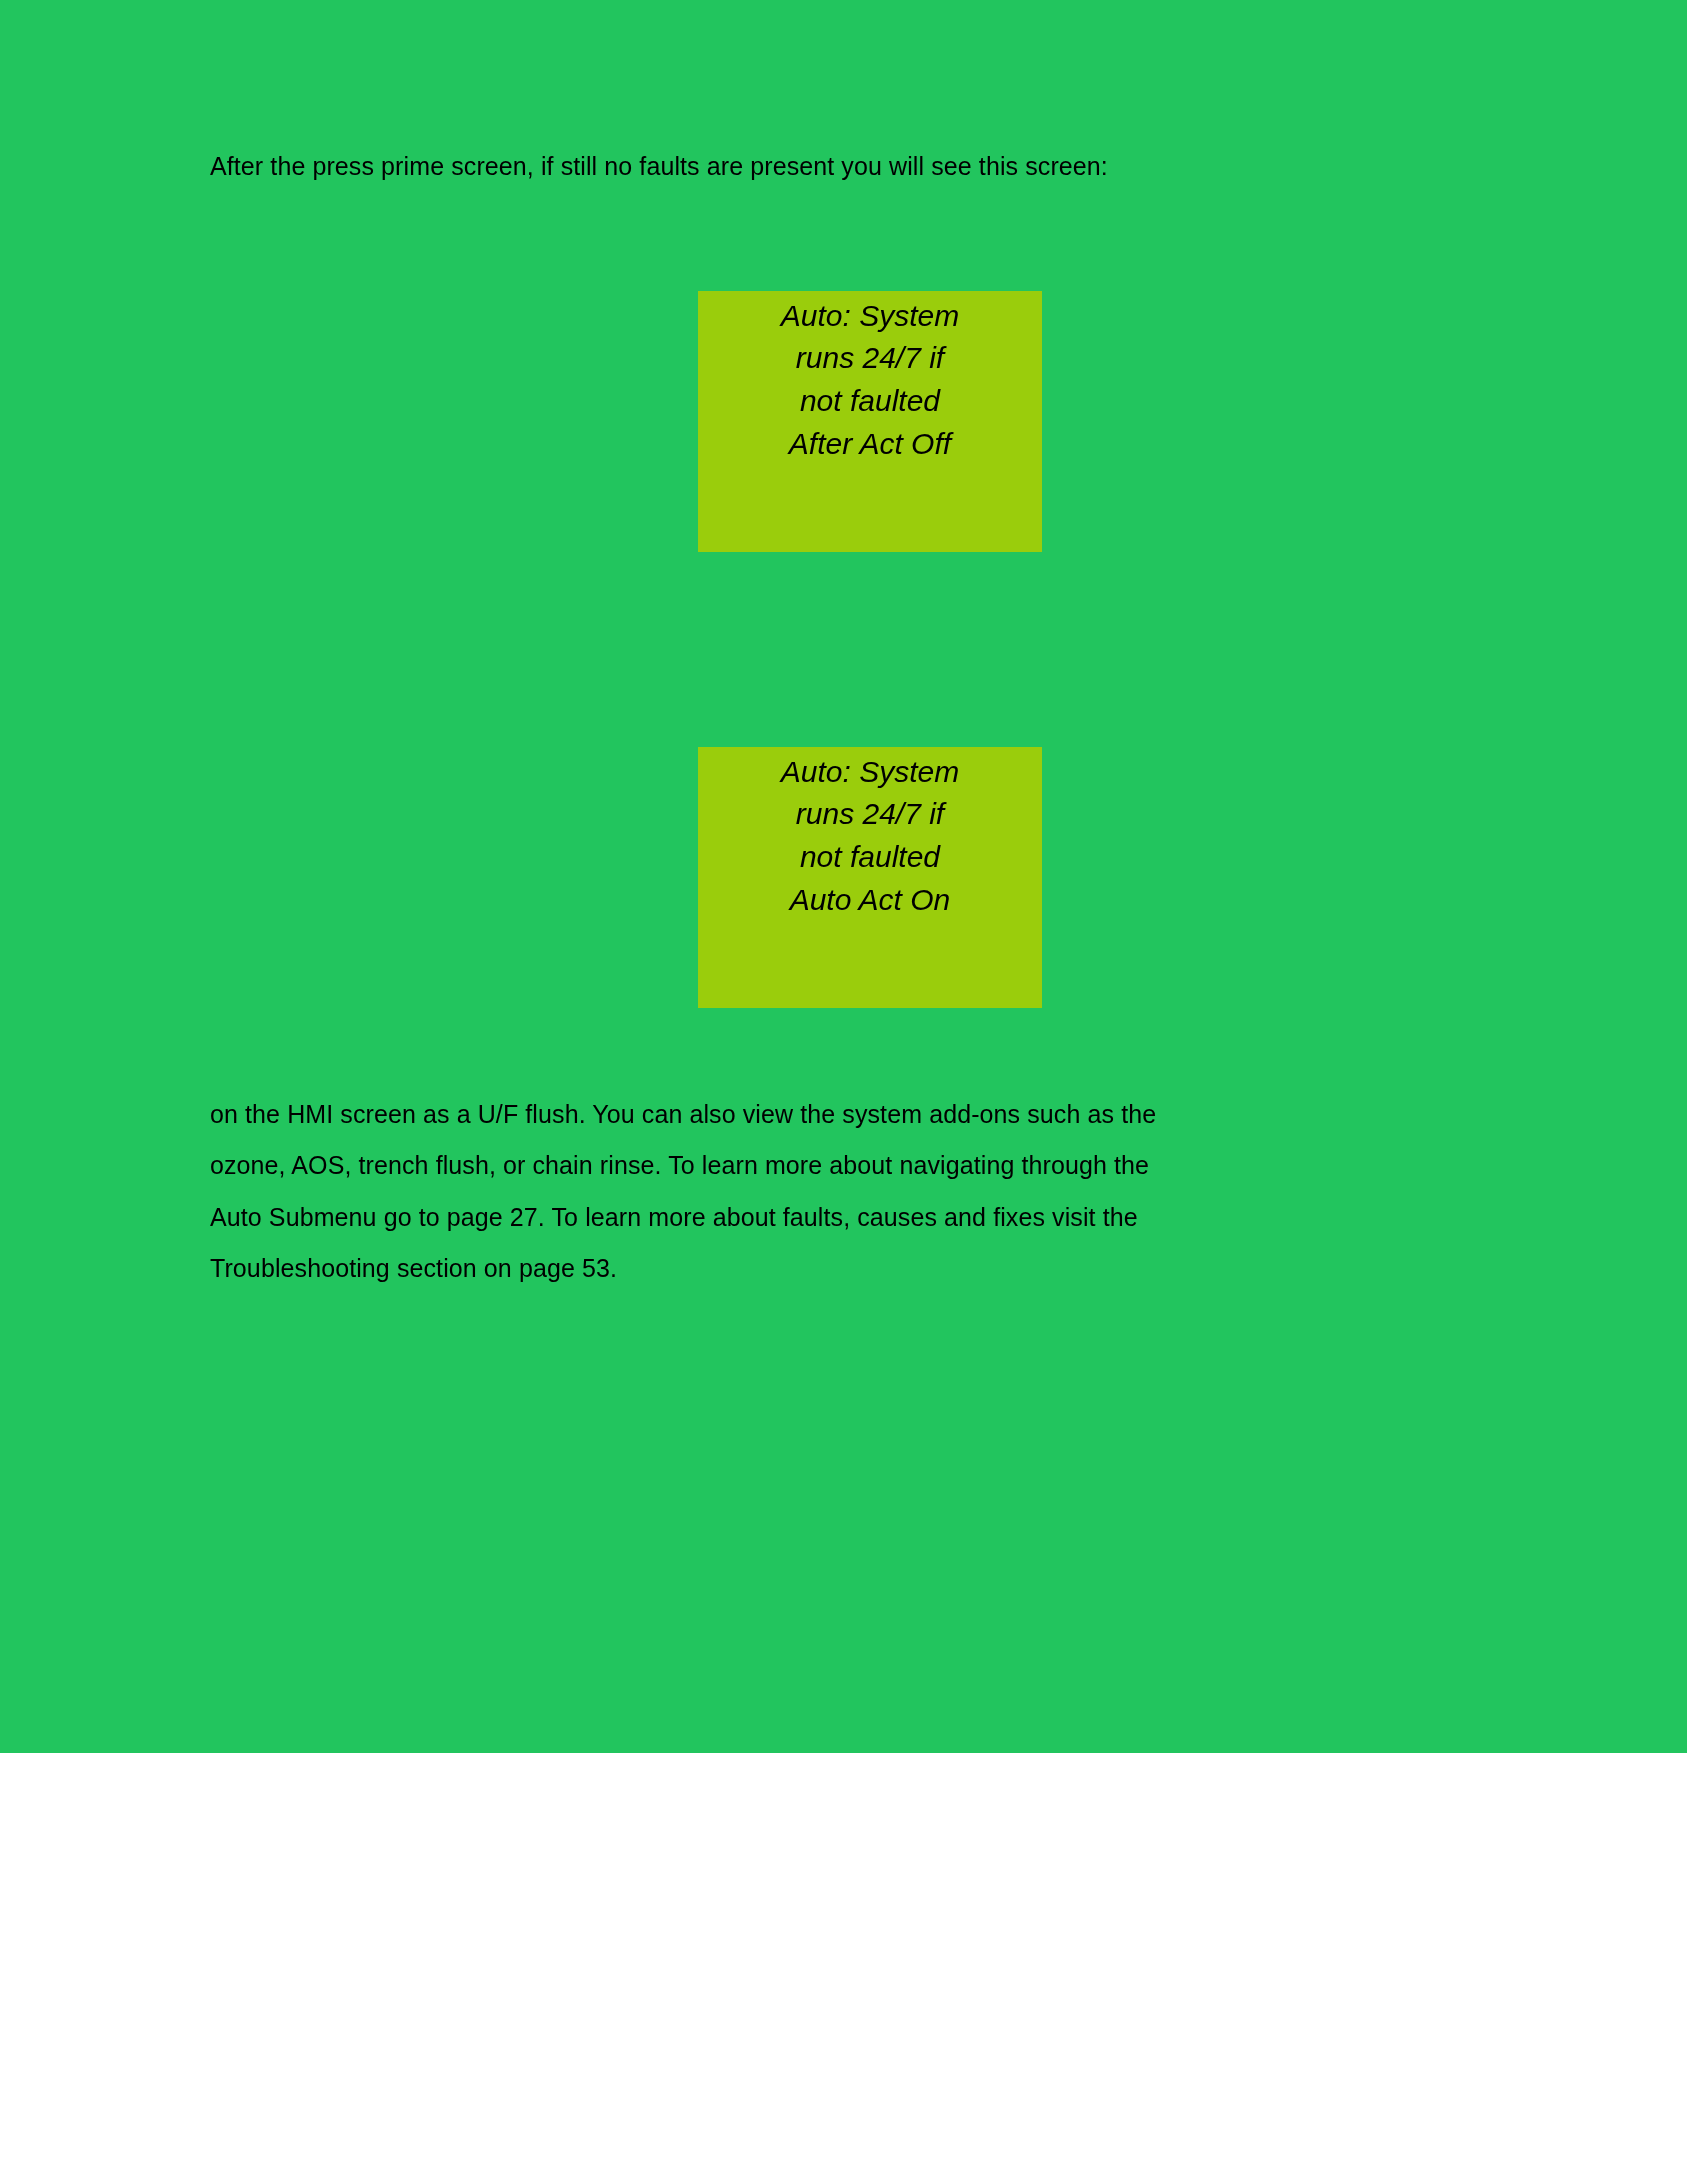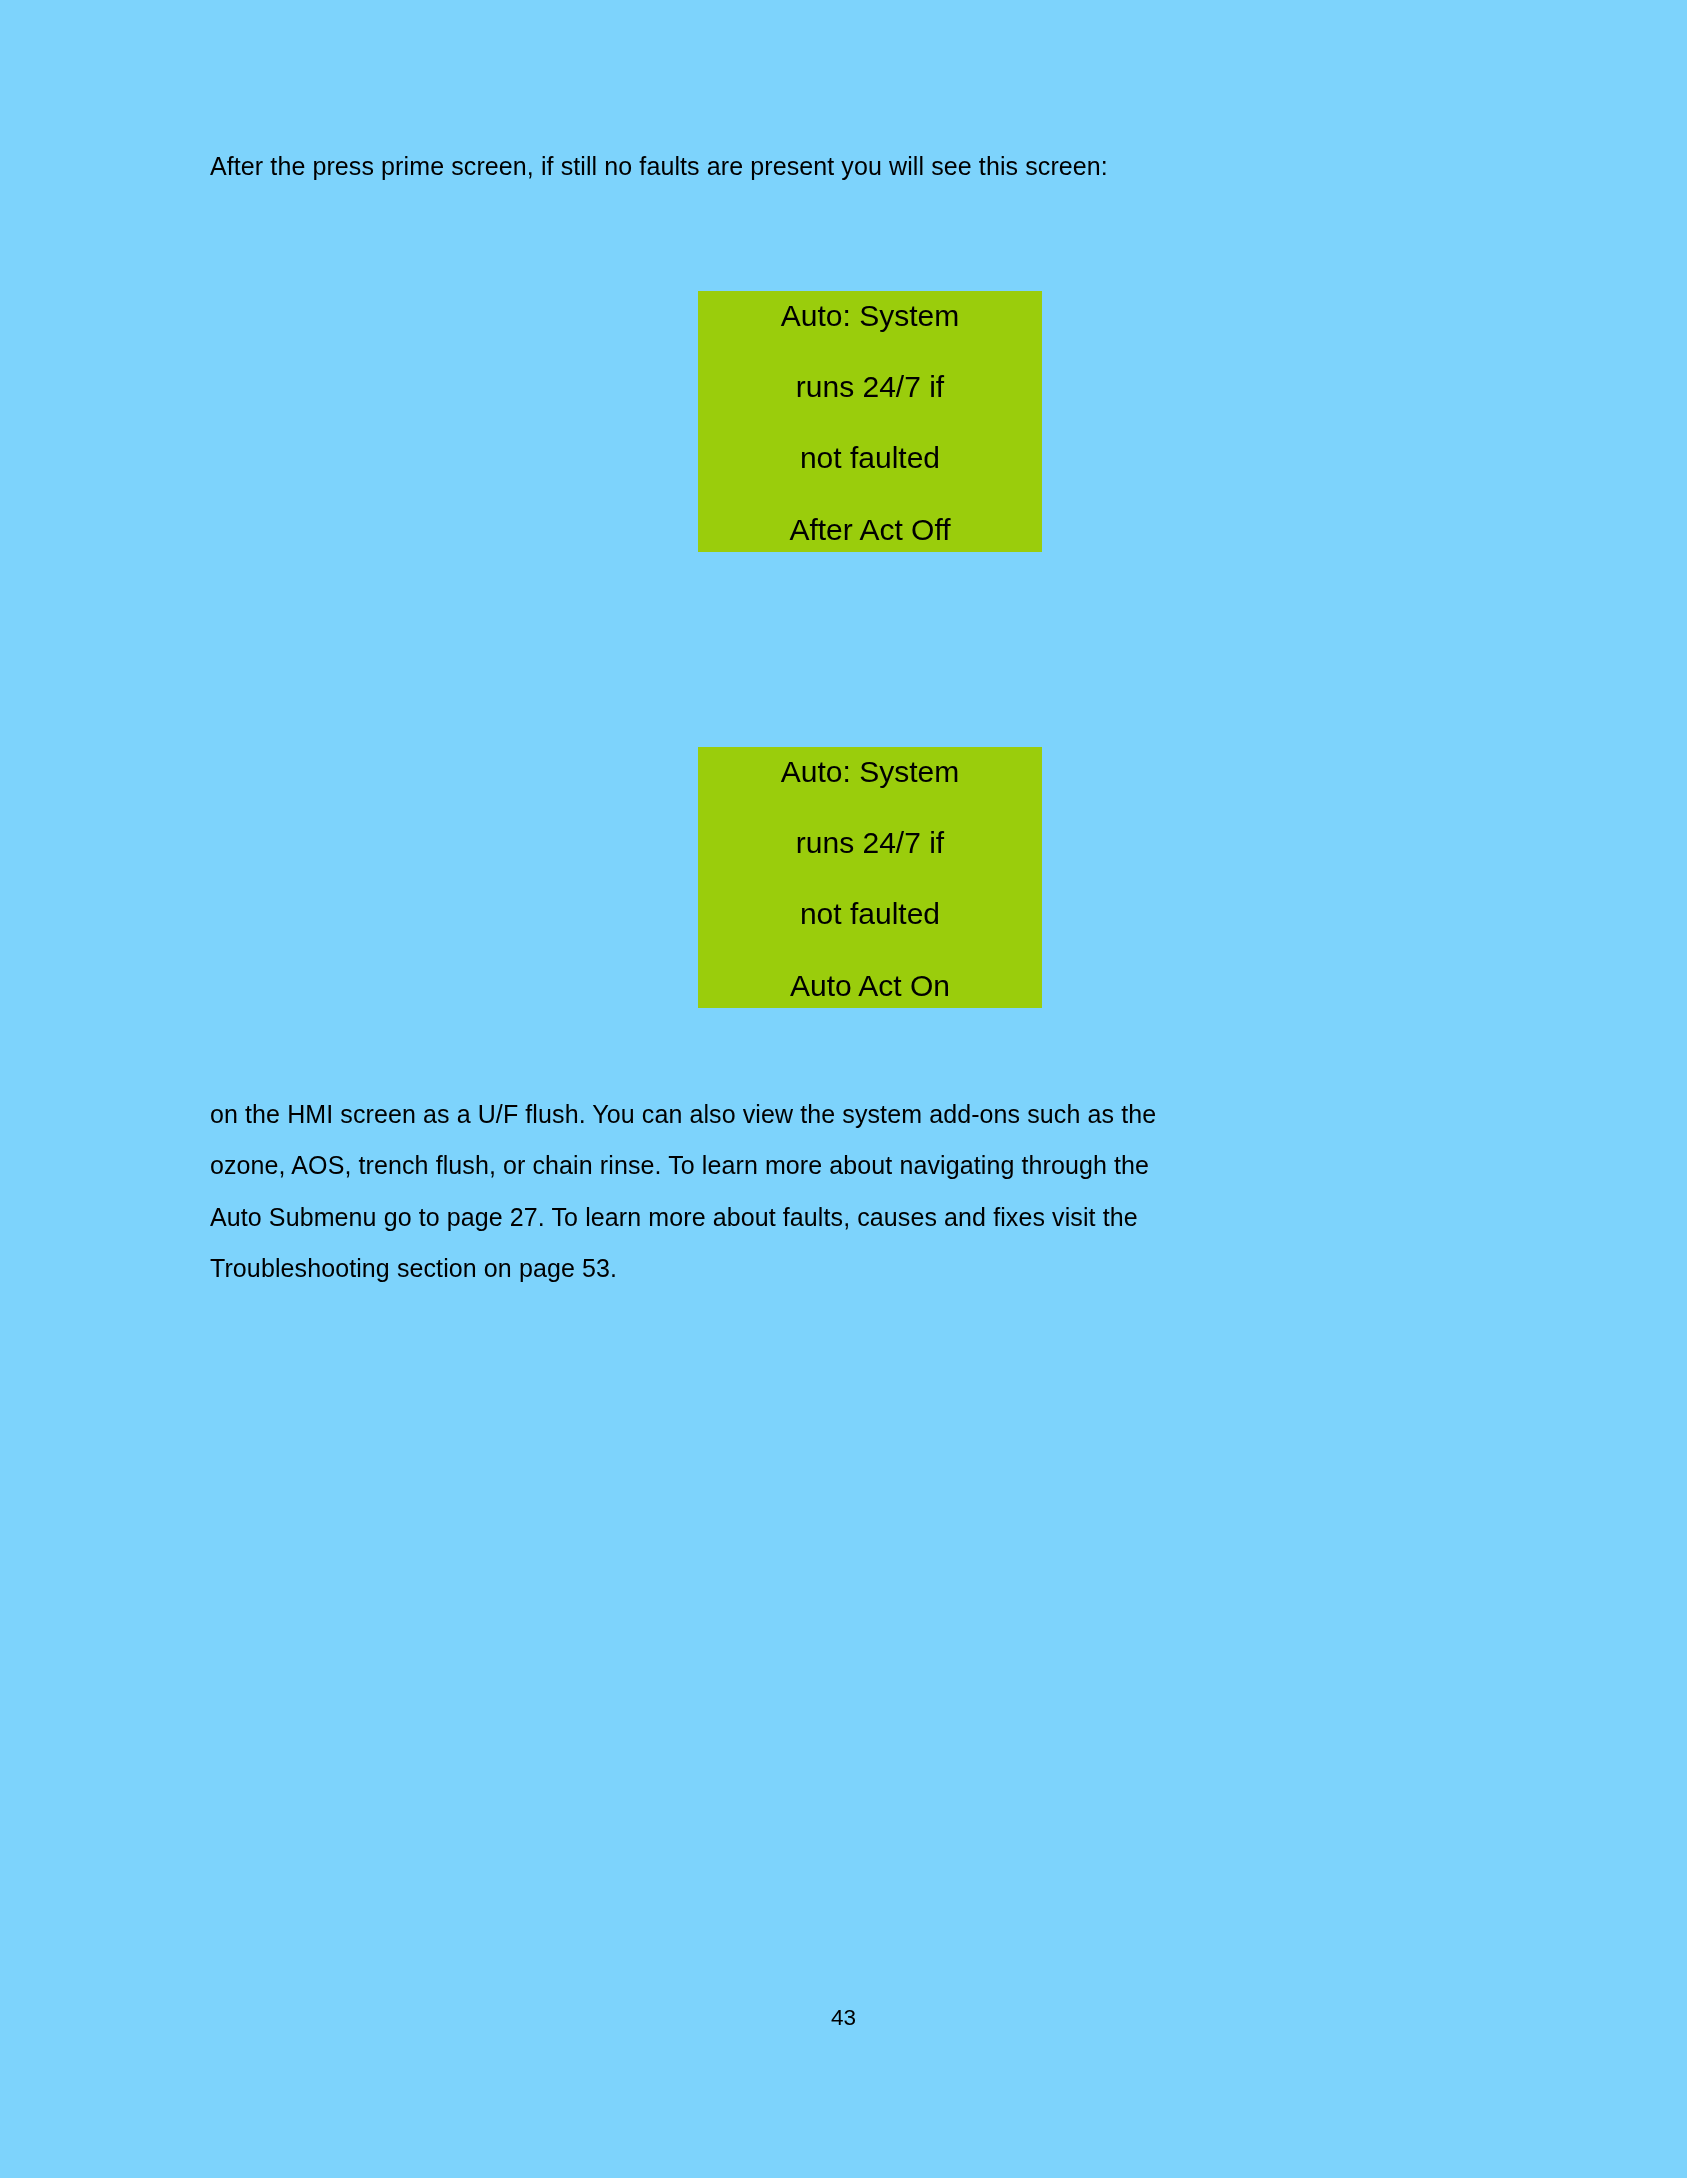--- a/index.html
+++ b/index.html
@@ -7,22 +7,22 @@
     padding: 0;
     background: #ffffff;
   }
   body {
     font-family: "Liberation Sans", sans-serif;
     color: #000000;
   }
   .page {
     position: relative;
     width: 1687px;
-    height: 2178px;
-    background: #7dd3fc;
+    height: 1753px;
+    background: #22c55e;
     box-sizing: border-box;
     overflow: hidden;
   }
   .content {
     position: absolute;
     left: 210px;
     top: 149px;
     width: 1287px;
   }
   .para {
@@ -42,23 +42,24 @@
     justify-content: flex-start;
   }
   .hmi-screen {
     margin-left: 488px;
     width: 344px;
     height: 261px;
     background: #9acd0c;
     display: flex;
     flex-direction: column;
     align-items: center;
-    justify-content: space-between;
+    justify-content: flex-start;
     box-sizing: border-box;
     padding-top: 4px;
+    font-style: italic;
   }
   .hmi-line {
     font-size: 30px;
     line-height: 1.43;
     text-align: center;
     color: #000000;
     white-space: pre;
   }
   .body-block .para + .para {
     margin-top: 16px;

